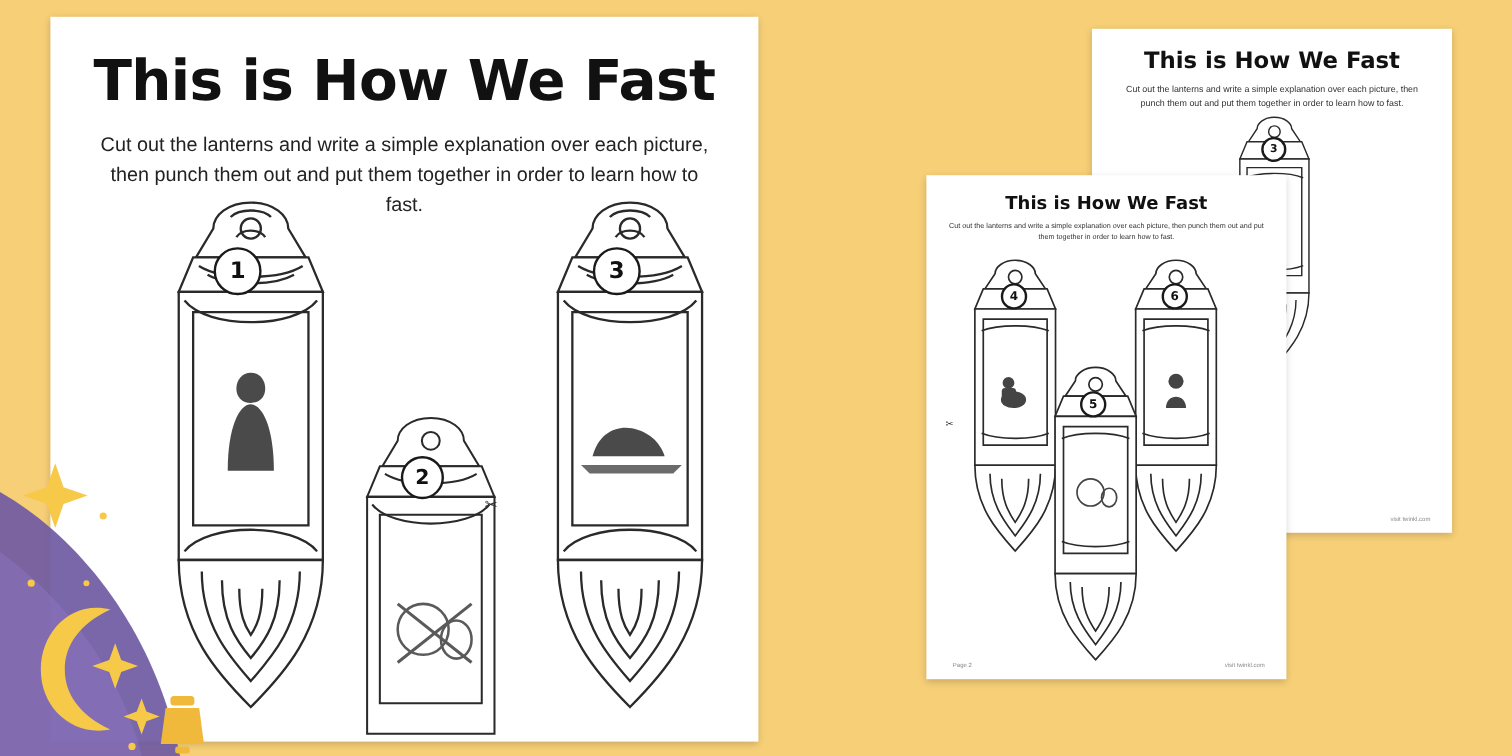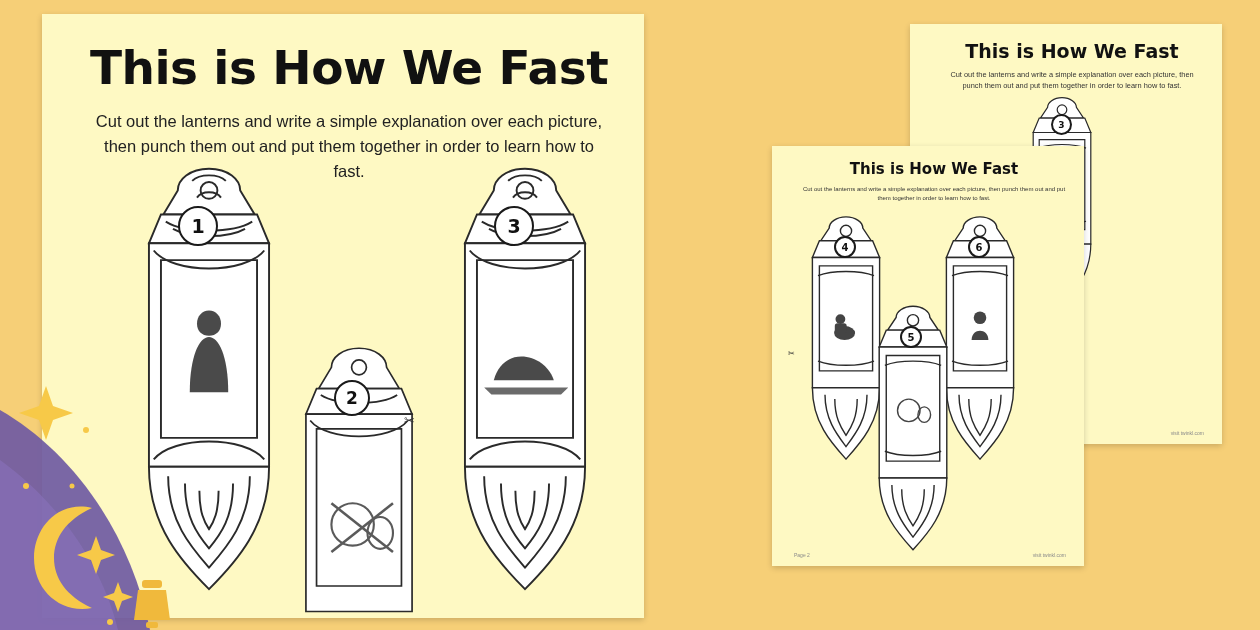--- a/index.html
+++ b/index.html
@@ -27,24 +27,23 @@
     left: 0;
     bottom: 0;
     width: 330px;
     height: 330px;
     pointer-events: none;
   }
 
   
   .sheet {
     position: absolute;
-    background: #fef9c3;
+    background: #ffffff;
     box-shadow: 0 2px 6px rgba(0,0,0,0.18);
     overflow: hidden;
-    padding-left: 12px;
   }
 
   
   #sheet-main {
     left: 42px;
     top: 14px;
     width: 590px;
     height: 604px;
   }
   #sheet-main .sheet-title {

